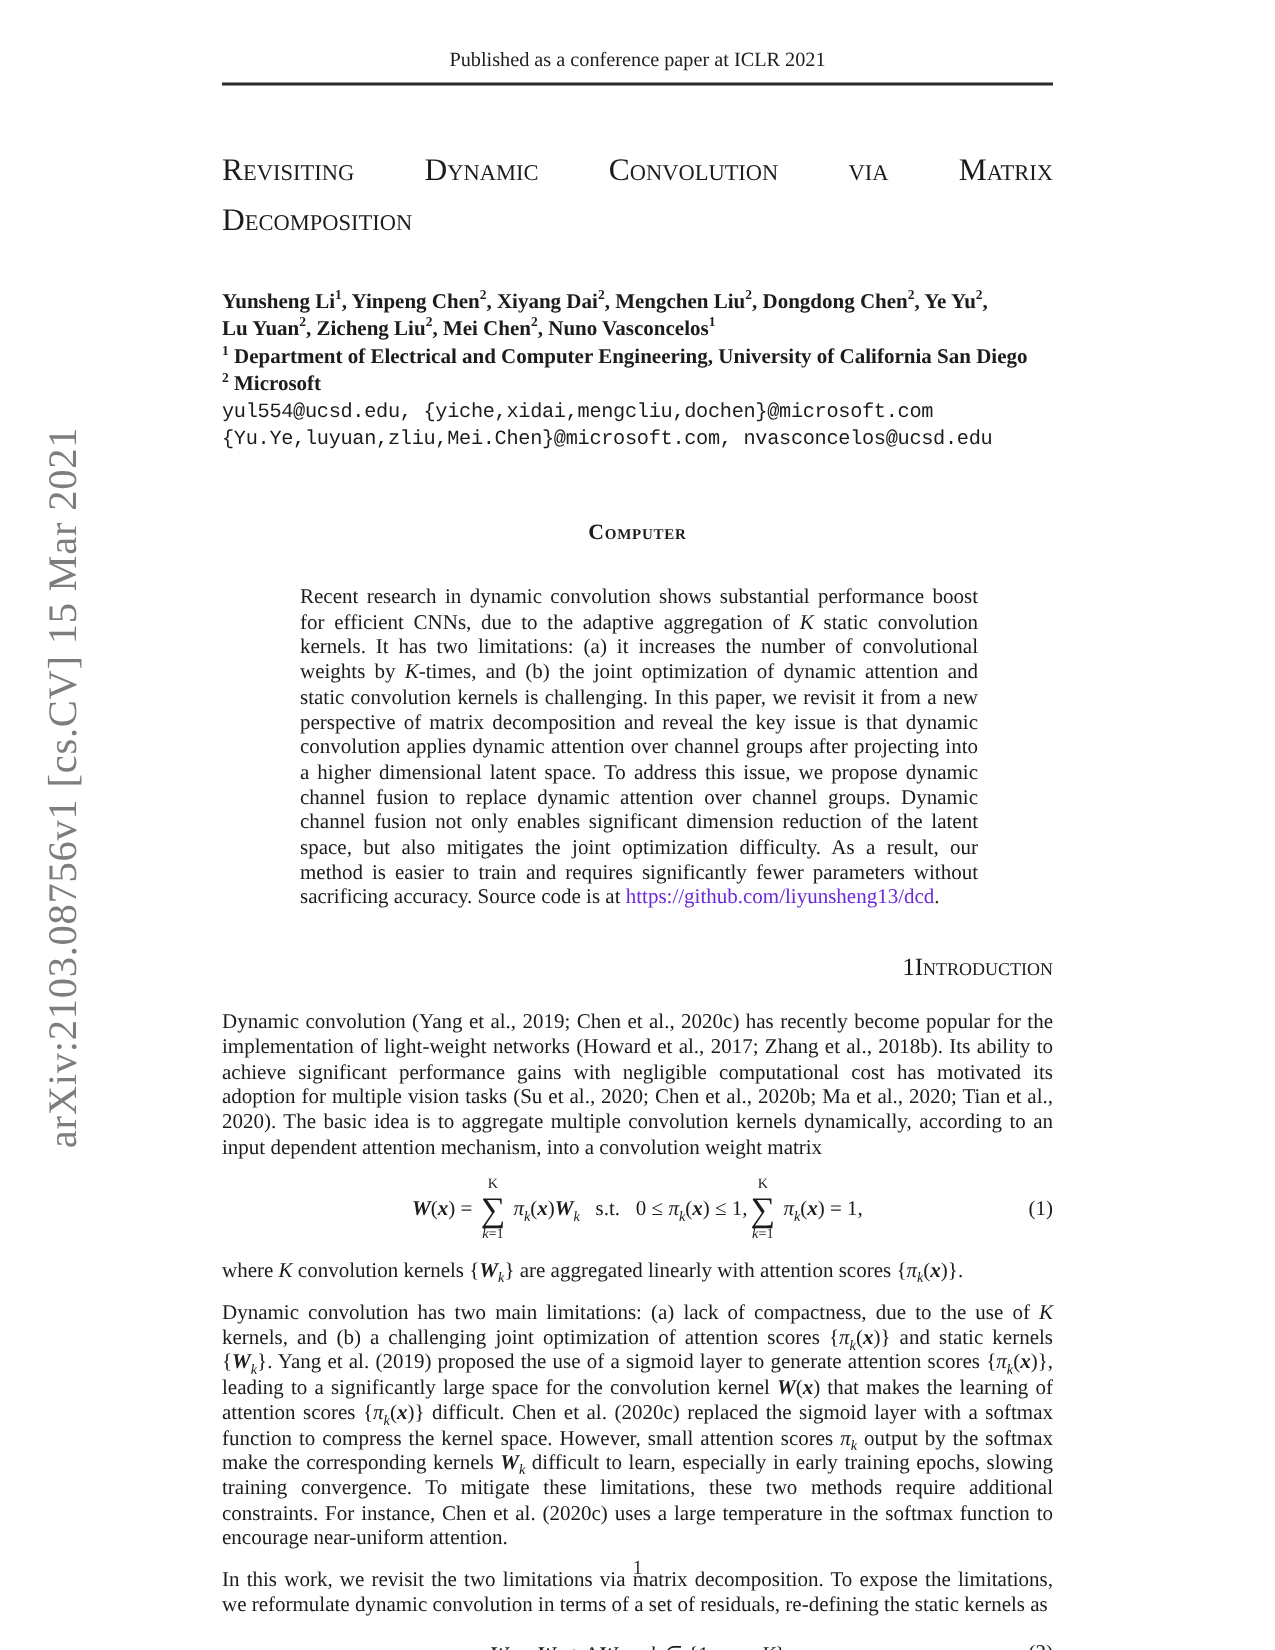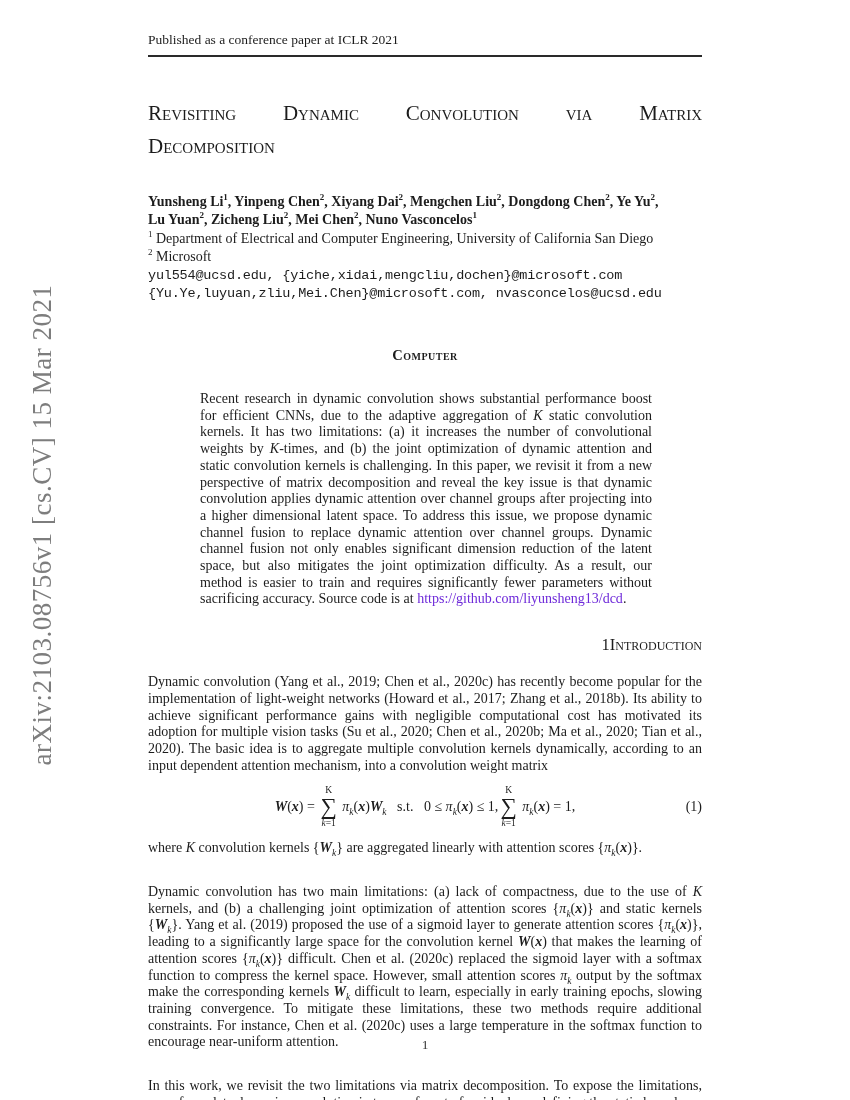--- a/index.html
+++ b/index.html
@@ -26,25 +26,26 @@
   .content {
     position:absolute;
     left:148px; top:0;
     width:554px;
   }
   .header {
     margin-top:32px;
     padding-bottom:7px;
     border-bottom:2px solid #2a2a2a;
     font-size:13.5px;
+    text-align:center;
   }
   .title-block { margin-top:40px; font-size:21px; line-height:33px; font-variant:small-caps; }
   .title-line1 { text-align:justify; text-align-last:justify; }
   .authors { margin-top:30px; font-weight:bold; font-size:14px; line-height:17.5px; }
-  .affiliations { font-size:14px; line-height:17.5px; margin-top:2px; }
+  .affiliations { font-size:14px; line-height:17.5px; margin-top:2px;font-weight:bold; }
   .emails { font-family:"Liberation Mono", monospace; font-size:13.5px; line-height:18px; margin-top:2px; letter-spacing:-0.2px; }
   sup { font-size:9px; line-height:0; }
   sub { font-size:9.5px; line-height:0; }
   .abstract-heading {
     margin-top:44px;
     text-align:center;
     font-variant:small-caps;
     font-weight:bold;
     font-size:14.5px;
     letter-spacing:0.5px;
@@ -61,21 +62,21 @@
     font-size:16.5px;
     font-variant:small-caps;
     text-align:right;
   }
   .section-heading .sec-num { display:inline-block; width:28px; font-variant:normal; }
   .para {
     margin-top:19px;
     font-size:14px; line-height:16.7px;
     text-align:justify;
   }
-  .para + .para { margin-top:27px;font-family:Liberation Serif, serif; }
+  .para + .para { margin-top:11px;font-family:Liberation Serif, serif; }
   .noindent { margin-top:10px; }
   .equation {
     position:relative;
     margin:10px 0 10px 0;
     display:flex;
     align-items:center;
     justify-content:center;
     font-size:14px;
     min-height:46px;
   }

